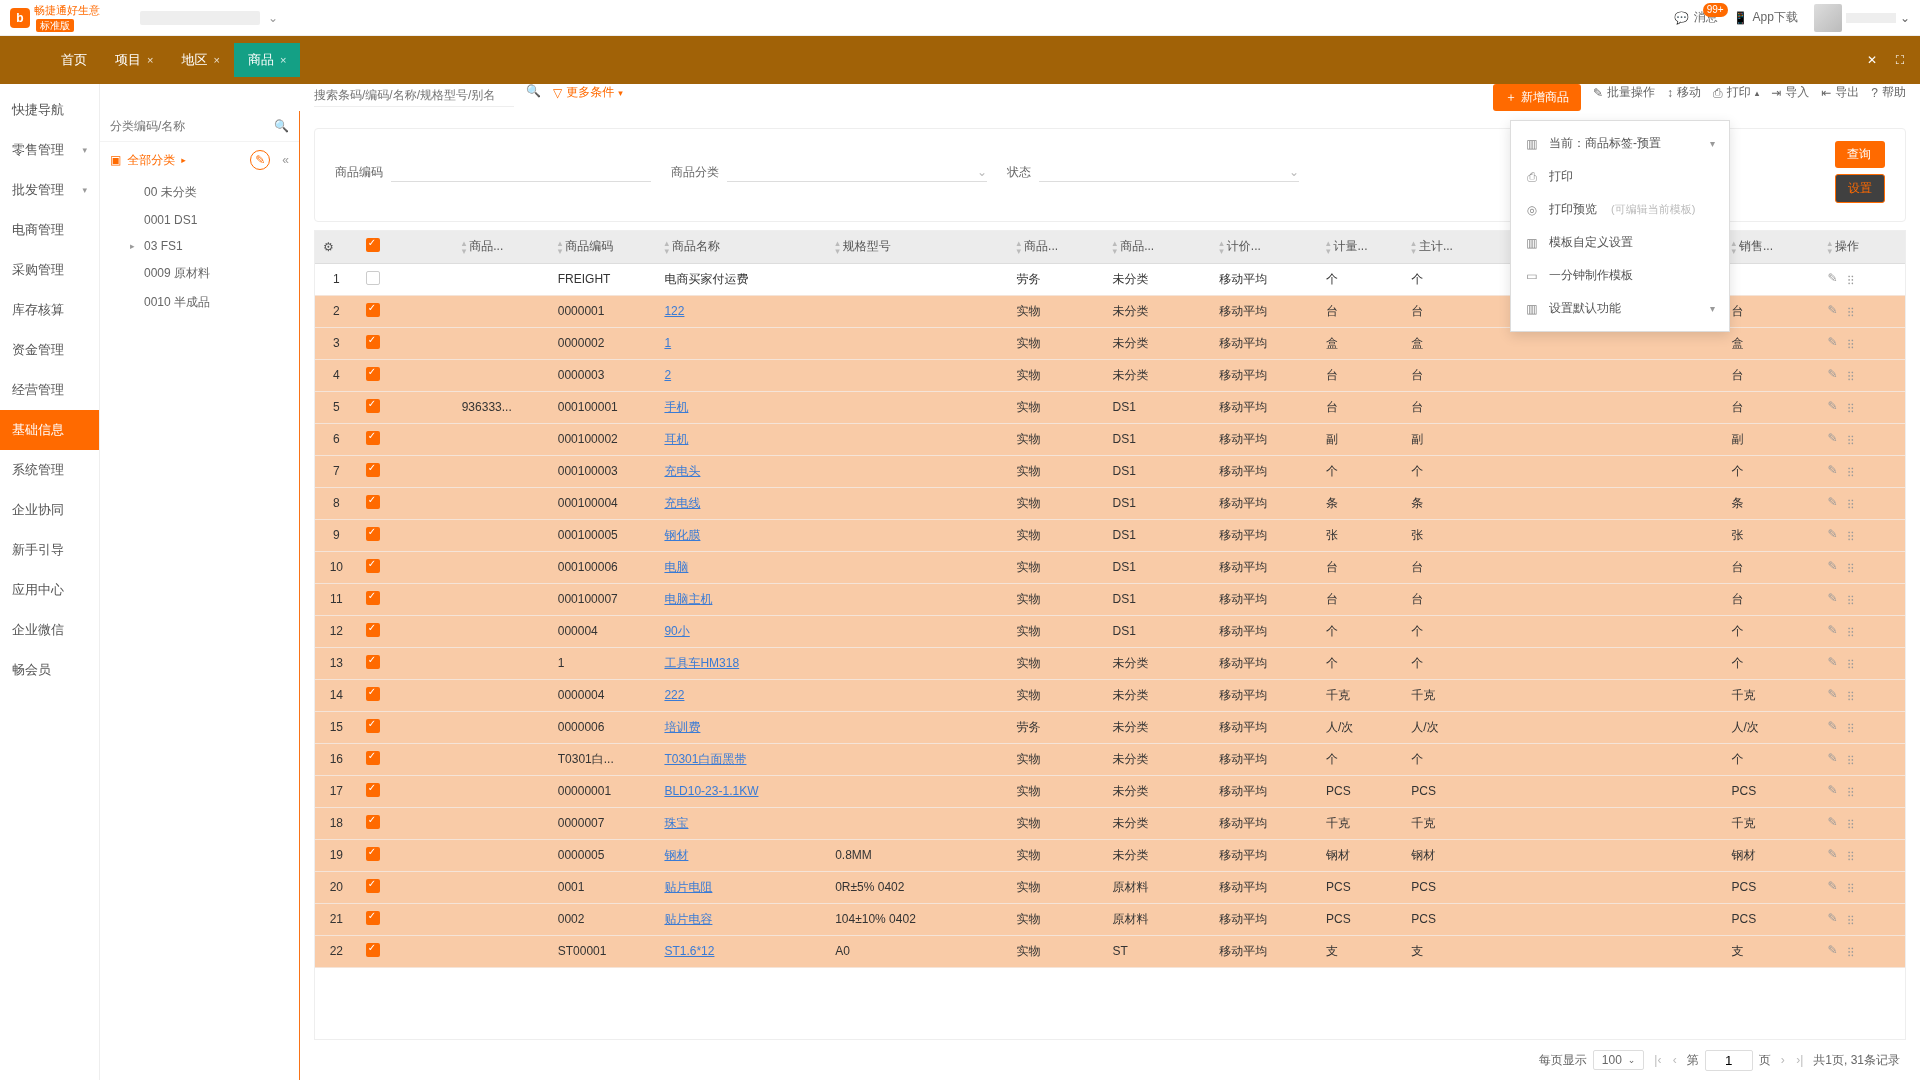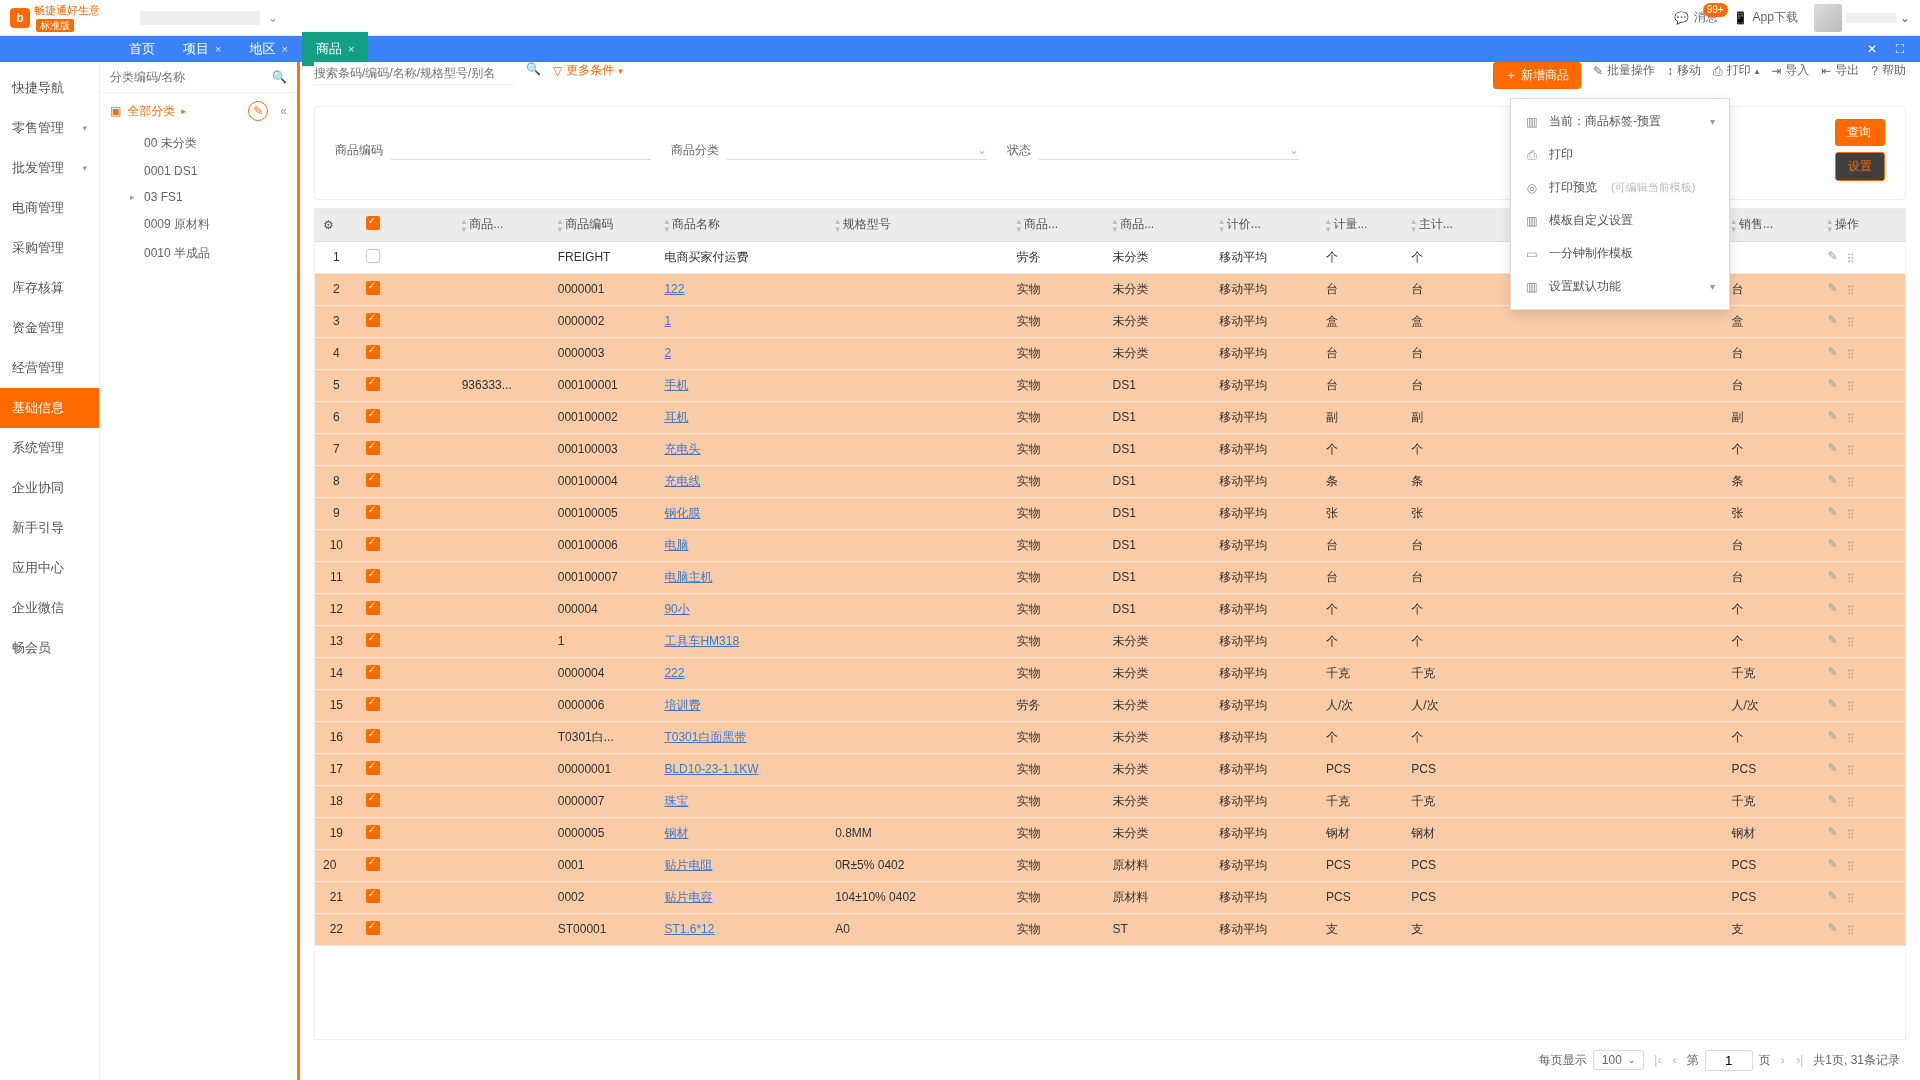--- a/index.html
+++ b/index.html
@@ -13,38 +13,38 @@
 .logo-text { color: #ff6a00; font-size: 11px; }
 .logo-badge { background: #ff6a00; color: #fff; font-size: 10px; padding: 1px 4px; border-radius: 2px; margin-left: 2px; }
 .company-select { margin-left: 40px; display: flex; align-items: center; gap: 8px; color: #999; cursor: pointer; }
 .header-spacer { flex: 1; }
 .header-right { display: flex; align-items: center; gap: 16px; }
 .header-item { display: flex; align-items: center; gap: 4px; cursor: pointer; color: #666; position: relative; }
 .badge-count { position: absolute; top: -6px; right: -10px; background: #ff6a00; color: #fff; font-size: 10px; padding: 0 4px; border-radius: 8px; line-height: 14px; }
 .avatar { width: 28px; height: 28px; background: linear-gradient(135deg,#ddd,#bbb); border-radius: 2px; }
 
 
-.tabs-bar { height: 26px; background: #3b82f6; display: flex; align-items: center; padding-left: 115px; position: relative; }
+.tabs-bar { height: 48px; background: #a16207; display: flex; align-items: center; padding-left: 47px; position: relative; }
 .tab { height: 34px; display: flex; align-items: center; padding: 0 14px; color: #fff; cursor: pointer; gap: 6px; font-size: 13px; }
 .tab.active { background: #14a085; }
 .tab-close { font-size: 11px; opacity: .8; }
 .tabs-right { margin-left: auto; display: flex; align-items: center; gap: 8px; padding-right: 10px; }
 .tabs-right span { color: #fff; cursor: pointer; width: 20px; text-align: center; }
 
 
 .main { flex: 1; display: flex; overflow: hidden; }
 .sidebar { width: 100px; background: #fff; border-right: 1px solid #eee; overflow-y: auto; position: relative; margin-top: -34px; z-index: 5; }
 .sidebar-item { height: 40px; display: flex; align-items: center; padding: 0 12px; cursor: pointer; color: #555; font-size: 13px; justify-content: space-between; }
 .sidebar-item.active { background: #ff6a00; color: #fff; }
 .sidebar-item .caret { font-size: 9px; color: #999; }
 
 .content { flex: 1; display: flex; overflow: hidden; }
 
 
-.cat-panel { width: 200px; border-right: 3px solid #f97316; display: flex; flex-direction: column; }
+.cat-panel { width: 200px; border-right: 1px solid #f97316; display: flex; flex-direction: column; margin-top: 27px; }
 .cat-search { padding: 8px 10px; display: flex; align-items: center; gap: 6px; border-bottom: 1px solid #f3f3f3; }
 .cat-search input { flex: 1; border: none; outline: none; font-size: 12px; color: #666; }
 .cat-search .icon { color: #ff6a00; cursor: pointer; }
 .cat-header { padding: 8px 10px; display: flex; align-items: center; gap: 6px; color: #ff6a00; font-size: 12px; }
 .cat-header .btn-round { width: 20px; height: 20px; border: 1px solid #ff6a00; border-radius: 50%; display: inline-flex; align-items: center; justify-content: center; margin-left: auto; cursor: pointer; }
 .cat-header .collapse { color: #999; cursor: pointer; margin-left: 6px; }
 .cat-list { padding-left: 10px; }
 .cat-item { padding: 6px 10px 6px 20px; cursor: pointer; color: #666; font-size: 12px; display: flex; align-items: center; gap: 4px; }
 .cat-item .caret { font-size: 9px; width: 10px; display: inline-block; color: #999; }
 
@@ -796,21 +796,21 @@
                   <td></td>
                   <td>钢材</td>
                   <td>
                     <div class="row-actions">
                       <span>✎</span>
                       <span>⁝⁝</span>
                     </div>
                   </td>
                 </tr>
                 <tr class="sel">
-                  <td style="text-align:left">20</td>
+                  <td style="text-align:center">20</td>
                   <td><span class="chk"></span></td>
                   <td></td>
                   <td></td>
                   <td>0001</td>
                   <td><a class="link">贴片电阻</a></td>
                   <td>0R±5% 0402</td>
                   <td>实物</td>
                   <td>原材料</td>
                   <td>移动平均</td>
                   <td>PCS</td>

